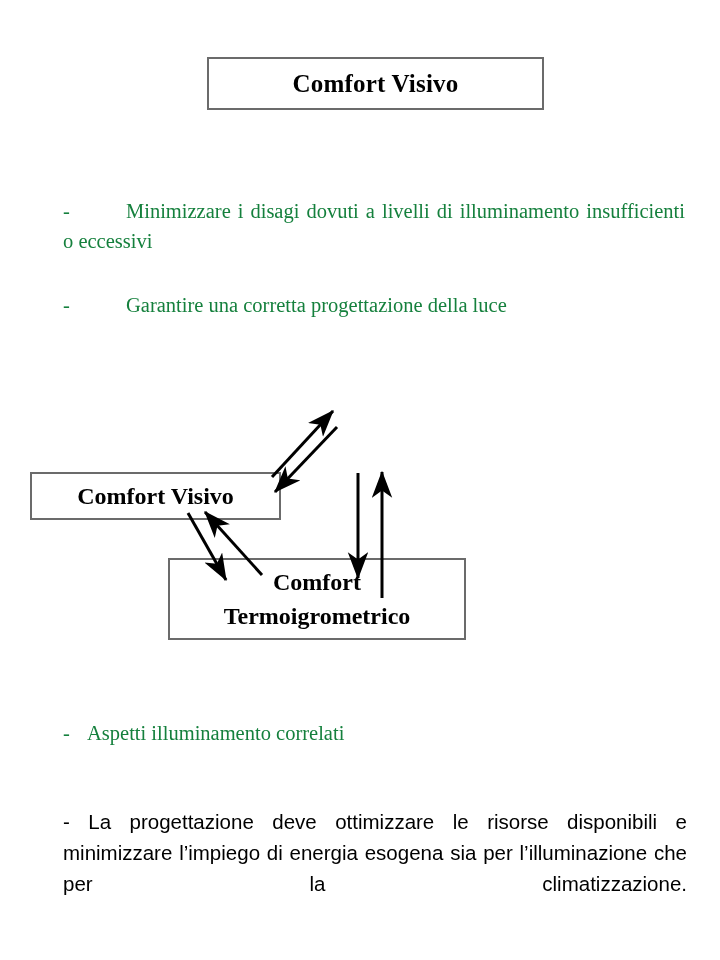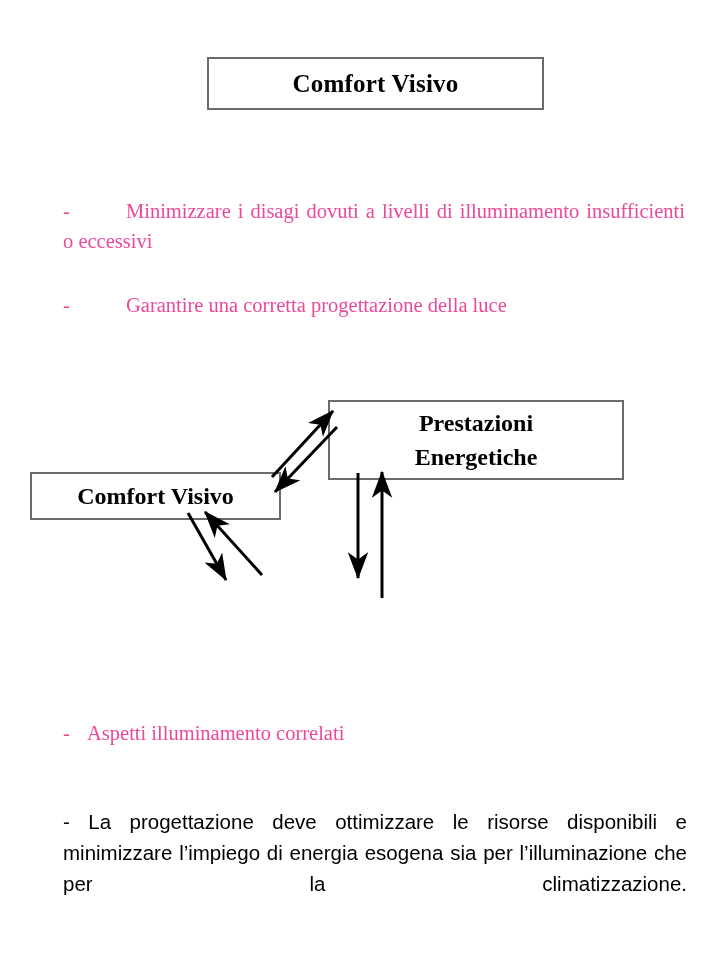--- a/index.html
+++ b/index.html
@@ -43,21 +43,21 @@
     line-height: 1;
     white-space: nowrap;
   }
 
   
   .para {
     position: absolute;
     font-family: "Liberation Serif", serif;
     font-size: 20.5px;
     line-height: 30px;
-    color: #ec4899;
+    color: #15803d;
   }
   .para.justify {
     text-align: justify;
     text-justify: inter-word;
   }
   .bullet-1 {
     left: 63px;
     top: 196px;
     width: 622px;
   }
@@ -170,29 +170,29 @@
   <div class="para justify bullet-1">
     <span class="dash-lead">-</span><span>Minimizzare i disagi dovuti a livelli di illuminamento insufficienti o eccessivi</span>
   </div>
 
   <div class="para bullet-2">
     <span class="dash-lead">-</span><span>Garantire una corretta progettazione della luce</span>
   </div>
 
   <div class="diagram">
 
-    <div class="node-box node-prestazioni">
-      <span class="node-label">Prestazioni
-Energetiche</span>
-    </div>
 
     <div class="node-box node-visivo">
       <span class="node-label">Comfort Visivo</span>
     </div>
 
+    <div class="node-box node-termo">
+      <span class="node-label">Comfort
+Termoigrometrico</span>
+    </div>
 
     <svg class="arrow-layer" width="720" height="960" viewBox="0 0 720 960">
       <defs>
         <marker id="ah" markerWidth="10" markerHeight="10" refX="8.6" refY="3.4" orient="auto" markerUnits="strokeWidth">
           <path d="M0,0 L9,3.4 L0,6.8 L2.4,3.4 z" fill="#000000"></path>
         </marker>
       </defs>
 
       <line x1="272" y1="477" x2="333" y2="411" stroke="#000000" stroke-width="3" marker-end="url(#ah)"></line>
 

